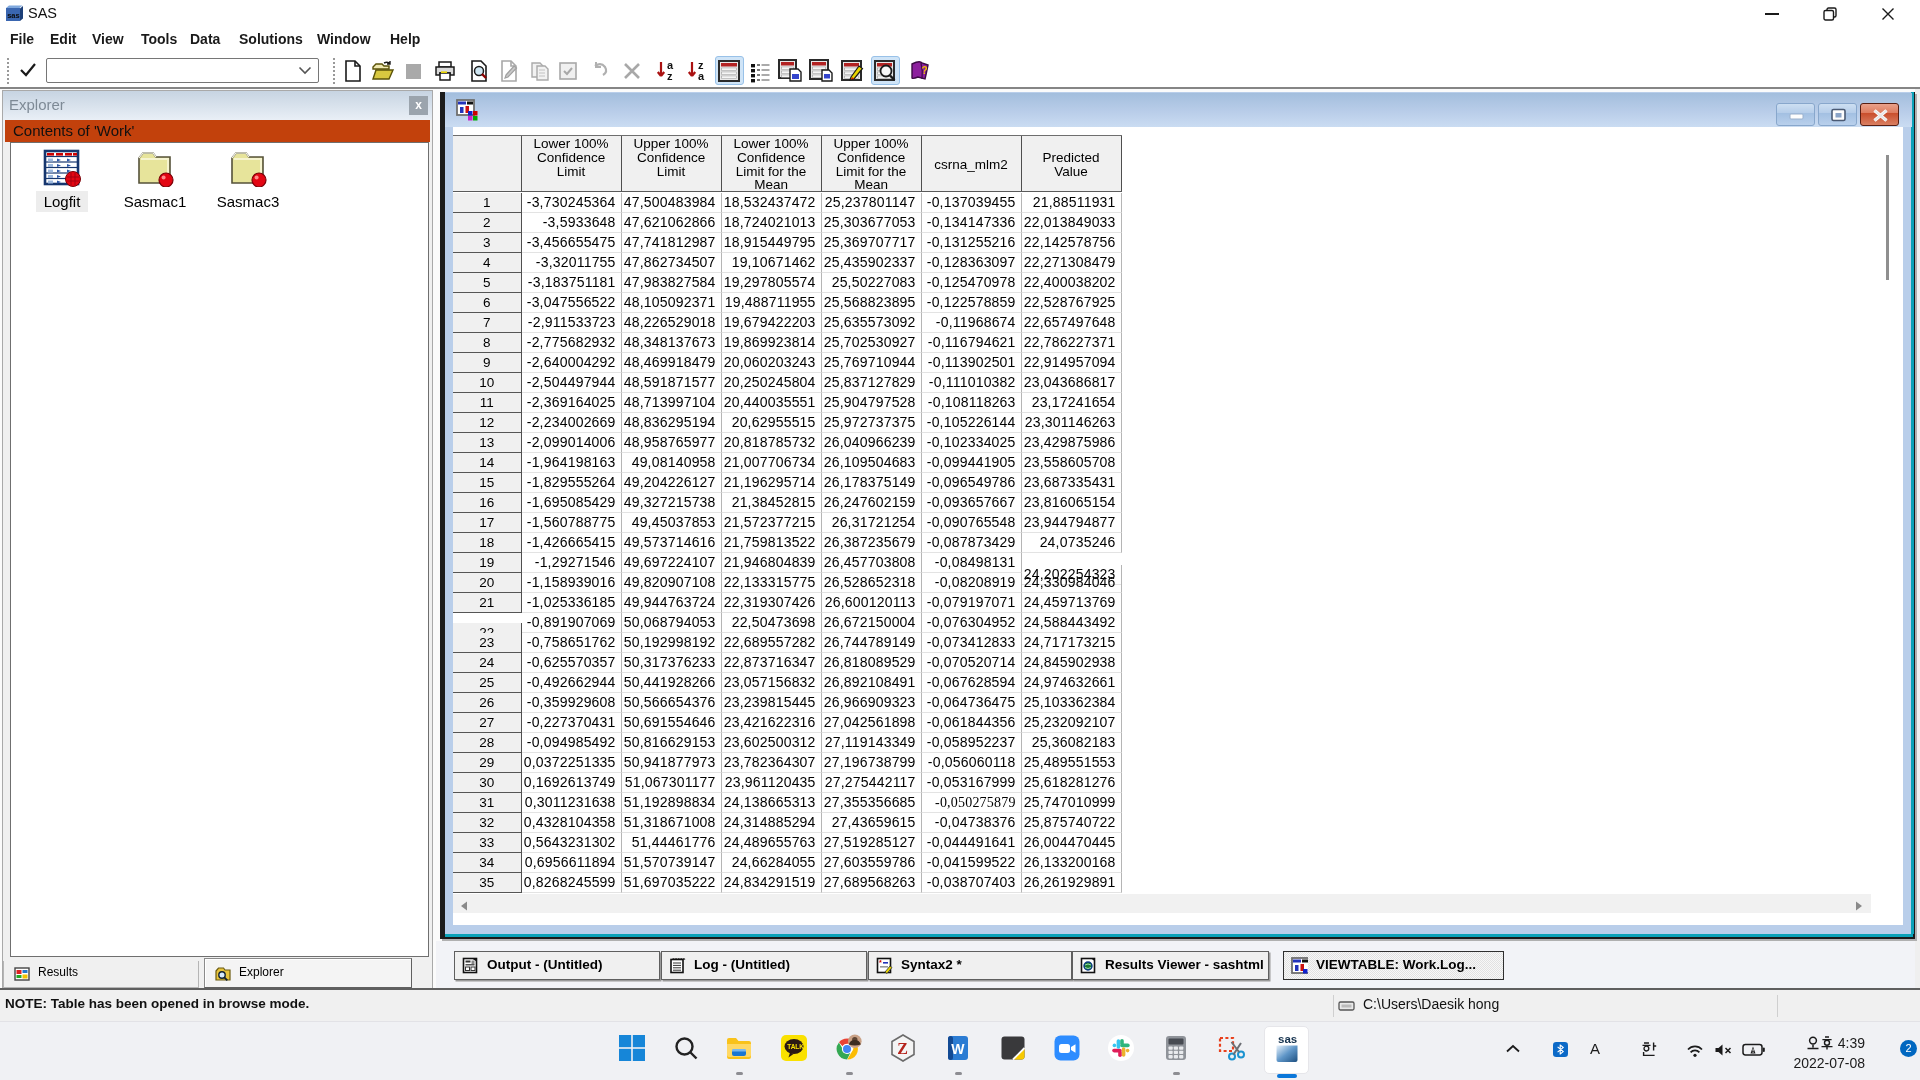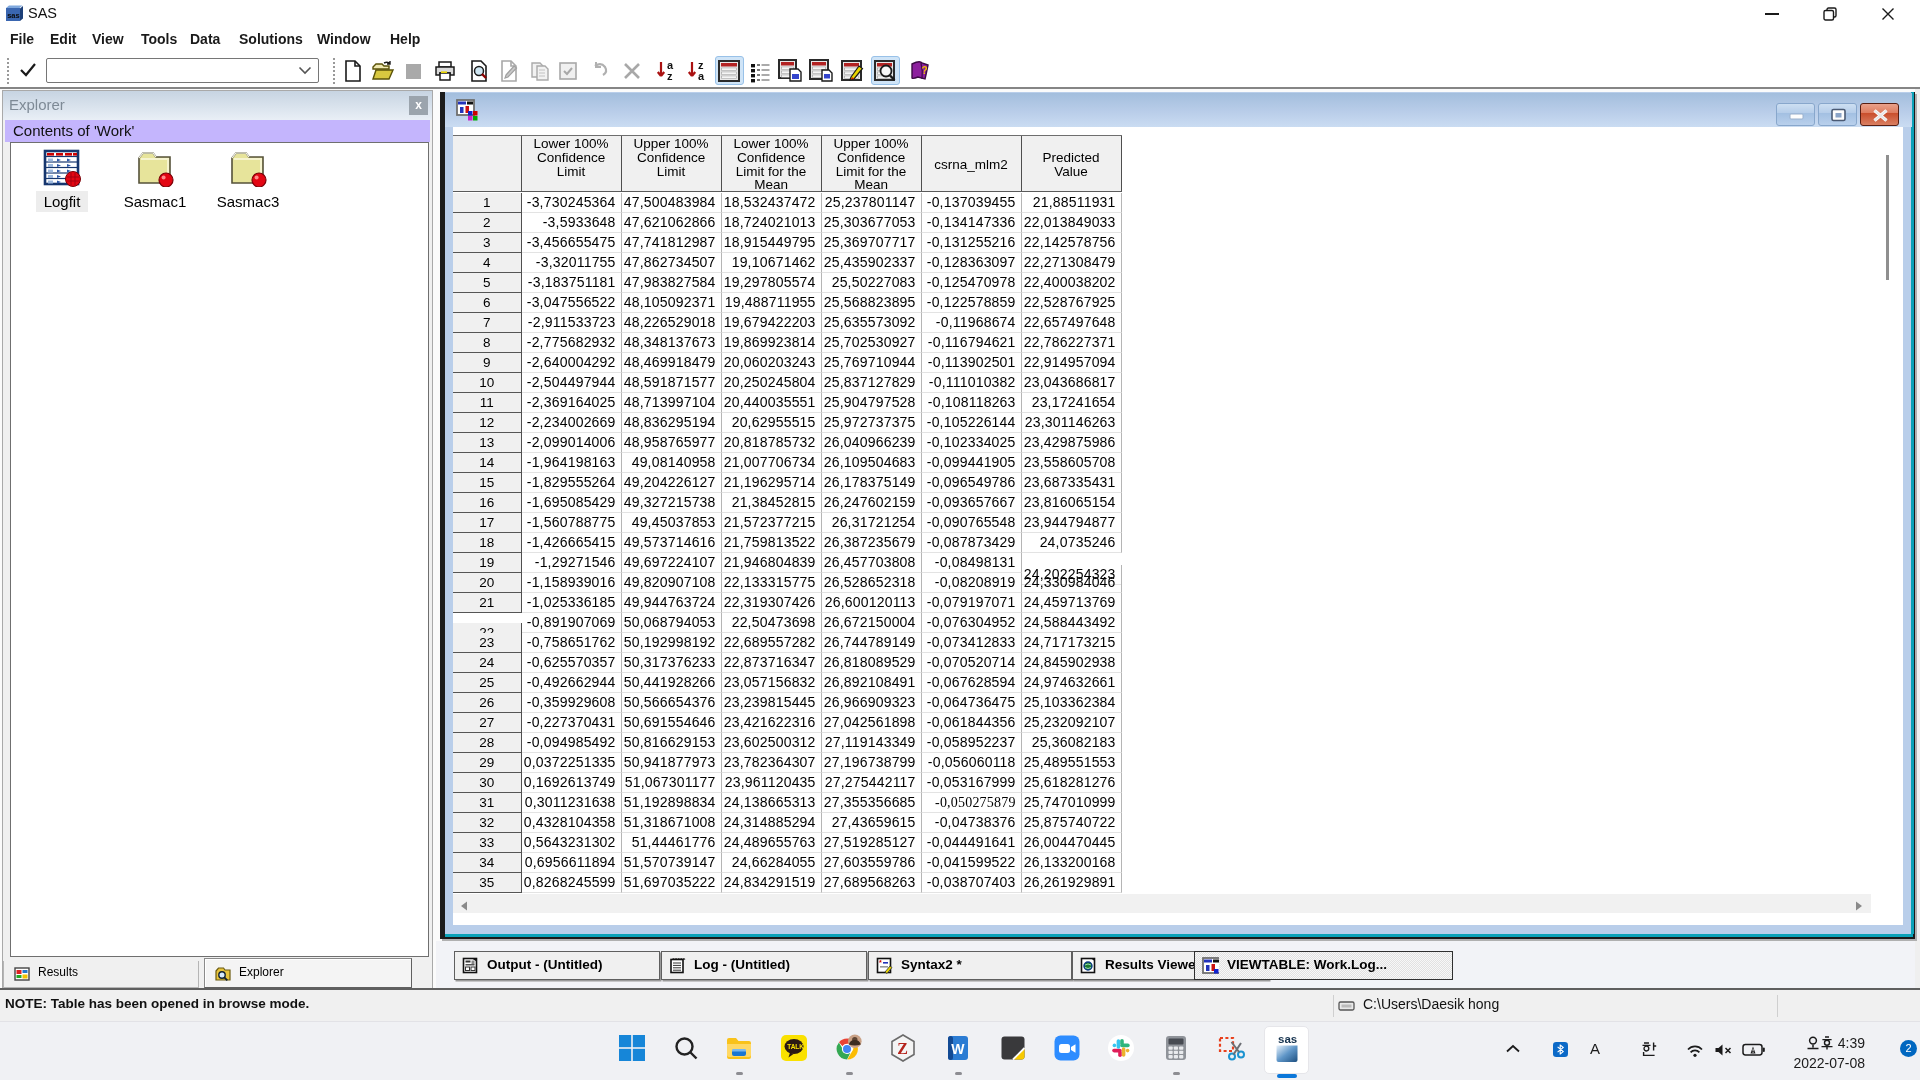--- a/index.html
+++ b/index.html
@@ -15,21 +15,21 @@
   border:1.4px solid #767676;border-radius:2px;}
 #combo svg{position:absolute;right:6px;top:7px;}
 .tbi{position:absolute;top:5px;width:24px;height:24px;}
 .tbhl{position:absolute;top:2px;width:29px;height:29px;background:#cfe4f7;border:1.4px solid #98c1e8;border-radius:3px;}
 
 #exppane{left:2px;top:90px;width:431px;height:899px;background:#f0f0f0;border:1px solid #a9a9a9;}
 #exphead{left:0;top:0;width:429px;height:29px;background:linear-gradient(#c7d4e2,#e9eff6);}
 #exphead .t{position:absolute;left:6px;top:5px;font-size:15px;color:#7e8a96;}
 #expx{position:absolute;left:406px;top:5px;width:19px;height:19px;background:#9ba4ad;color:#fff;
   font-size:12px;font-weight:bold;text-align:center;line-height:18px;}
-#contents{left:2px;top:29px;width:425px;height:22px;background:#c4b5fd;}
+#contents{left:2px;top:29px;width:425px;height:22px;background:#c2410c;}
 #contents .t{position:absolute;left:8px;top:2px;font-size:15px;color:#111;}
 #iconbox{left:7px;top:51px;width:419px;height:815px;background:#fff;border:1.4px solid #6f6f6f;}
 .ficon{position:absolute;top:6px;width:38px;height:38px;}
 .flabel{position:absolute;top:50px;font-size:15px;color:#000;text-align:center;width:90px;}
 
 .btab{position:absolute;font-size:14px;color:#000;background:#f0f0f0;border:1px solid #8a8a8a;height:27px;}
 .btab .t{position:absolute;left:34px;top:4px;font-size:12px;}
 
 #vt{left:440px;top:90px;width:1475px;height:849px;}
 #vtframe{left:0px;top:2px;width:1475px;height:847px;background:#b9ceea;
@@ -648,21 +648,21 @@
   </div>
 <div class="wb" style="left:1072px;width:197px;">
 <span class="abs" style="left:7px;top:5px;"><svg width="17" height="17" viewBox="0 0 17 17" style="">
         <rect x="1.5" y="1.5" width="13" height="14" fill="#fff" stroke="#111" stroke-width="1.6"></rect>
         <circle cx="8" cy="9" r="4" fill="#1a7a2e" stroke="#0a3a84" stroke-width="1.4"></circle>
         <path d="M5 8 q3 -2 6 0 M5 10.5 q3 2 6 0" stroke="#cfe" stroke-width="0.7" fill="none"></path>
         <path d="M11 1.5 l3.5 2.5 v-2.5 z" fill="#111"></path>
       </svg></span>
     <span class="t">Results Viewer - sashtml</span>
   </div>
-<div class="wb act" style="left:1194px;width:259px;">
+<div class="wb act" style="left:1283px;width:221px;">
 <span class="abs" style="left:7px;top:5px;"><svg width="17" height="17" viewBox="0 0 17 17" style="">
         <rect x="1" y="1" width="17" height="15" fill="#fff" stroke="#6f6f6f" stroke-width="1.8"></rect>
         <rect x="2" y="2.5" width="8" height="3" fill="#2233bb"></rect>
         <rect x="11" y="2.5" width="6" height="3" fill="#111"></rect>
         <rect x="4" y="8" width="3.5" height="6" fill="#2233bb"></rect>
         <rect x="9.5" y="7" width="3.5" height="7" fill="#cc1111"></rect>
         <rect x="12" y="12" width="4.5" height="4.5" fill="#1122cc"></rect>
         <rect x="17" y="12" width="4.5" height="4.5" fill="#cc0000"></rect>
         <rect x="12" y="17" width="4.5" height="4.5" fill="#cc22cc"></rect>
         <rect x="17" y="17" width="4.5" height="4.5" fill="#00aa00"></rect>

